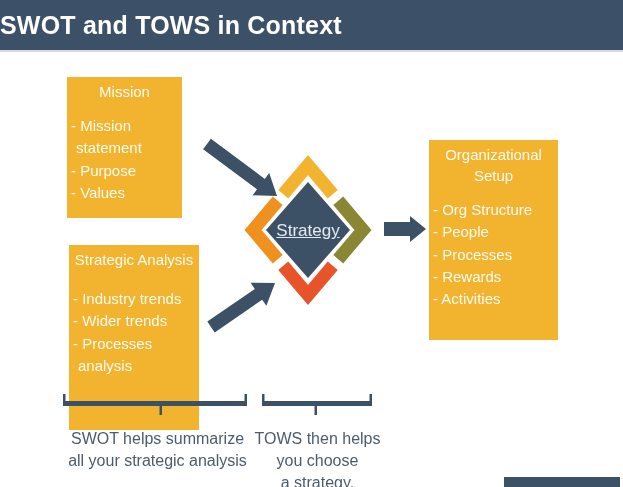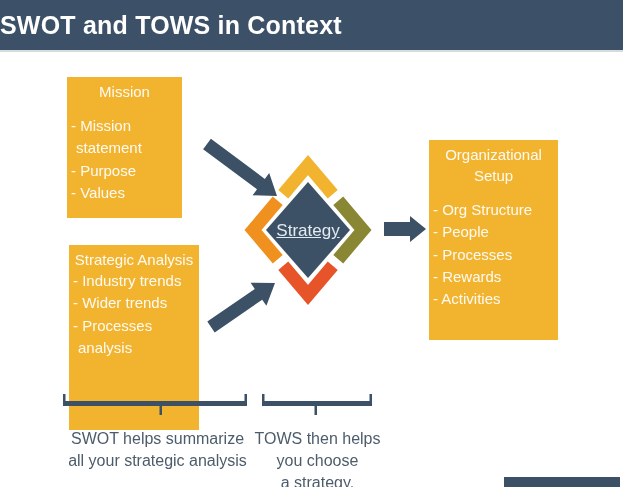--- a/index.html
+++ b/index.html
@@ -19,21 +19,21 @@
   
   .ybox {
     position:absolute; background:#F2B42E; color:#FDFAF3; overflow:hidden;
     box-sizing:border-box; padding:4px 2px 0 2px;
   }
   .ybox .btitle { font-size:15px; line-height:21px; text-align:center; }
   .ybox .items { margin-top:13px; }
   .ybox .item { font-size:15px; line-height:22.3px; padding-left:7px; text-indent:-5px; }
   #box-mission            { left:67px;  top:77px;  width:115px; height:141px; }
   #box-strategic          { left:69px;  top:245px; width:130px; height:185px; }
-  #box-strategic .items   { margin-top:0; }
+  #box-strategic .items   { margin-top:18px; }
   #box-org                { left:429px; top:140px; width:129px; height:200px; }
   #box-org .btitle        { margin-bottom:11px; }
 
   
   .shapes { position:absolute; left:0; top:0; width:623px; height:487px; }
 
   .strategy-label {
     position:absolute; left:258px; top:221px; width:100px;
     text-align:center; font-size:17px; color:#E3EAF0;text-decoration:underline;
   }

